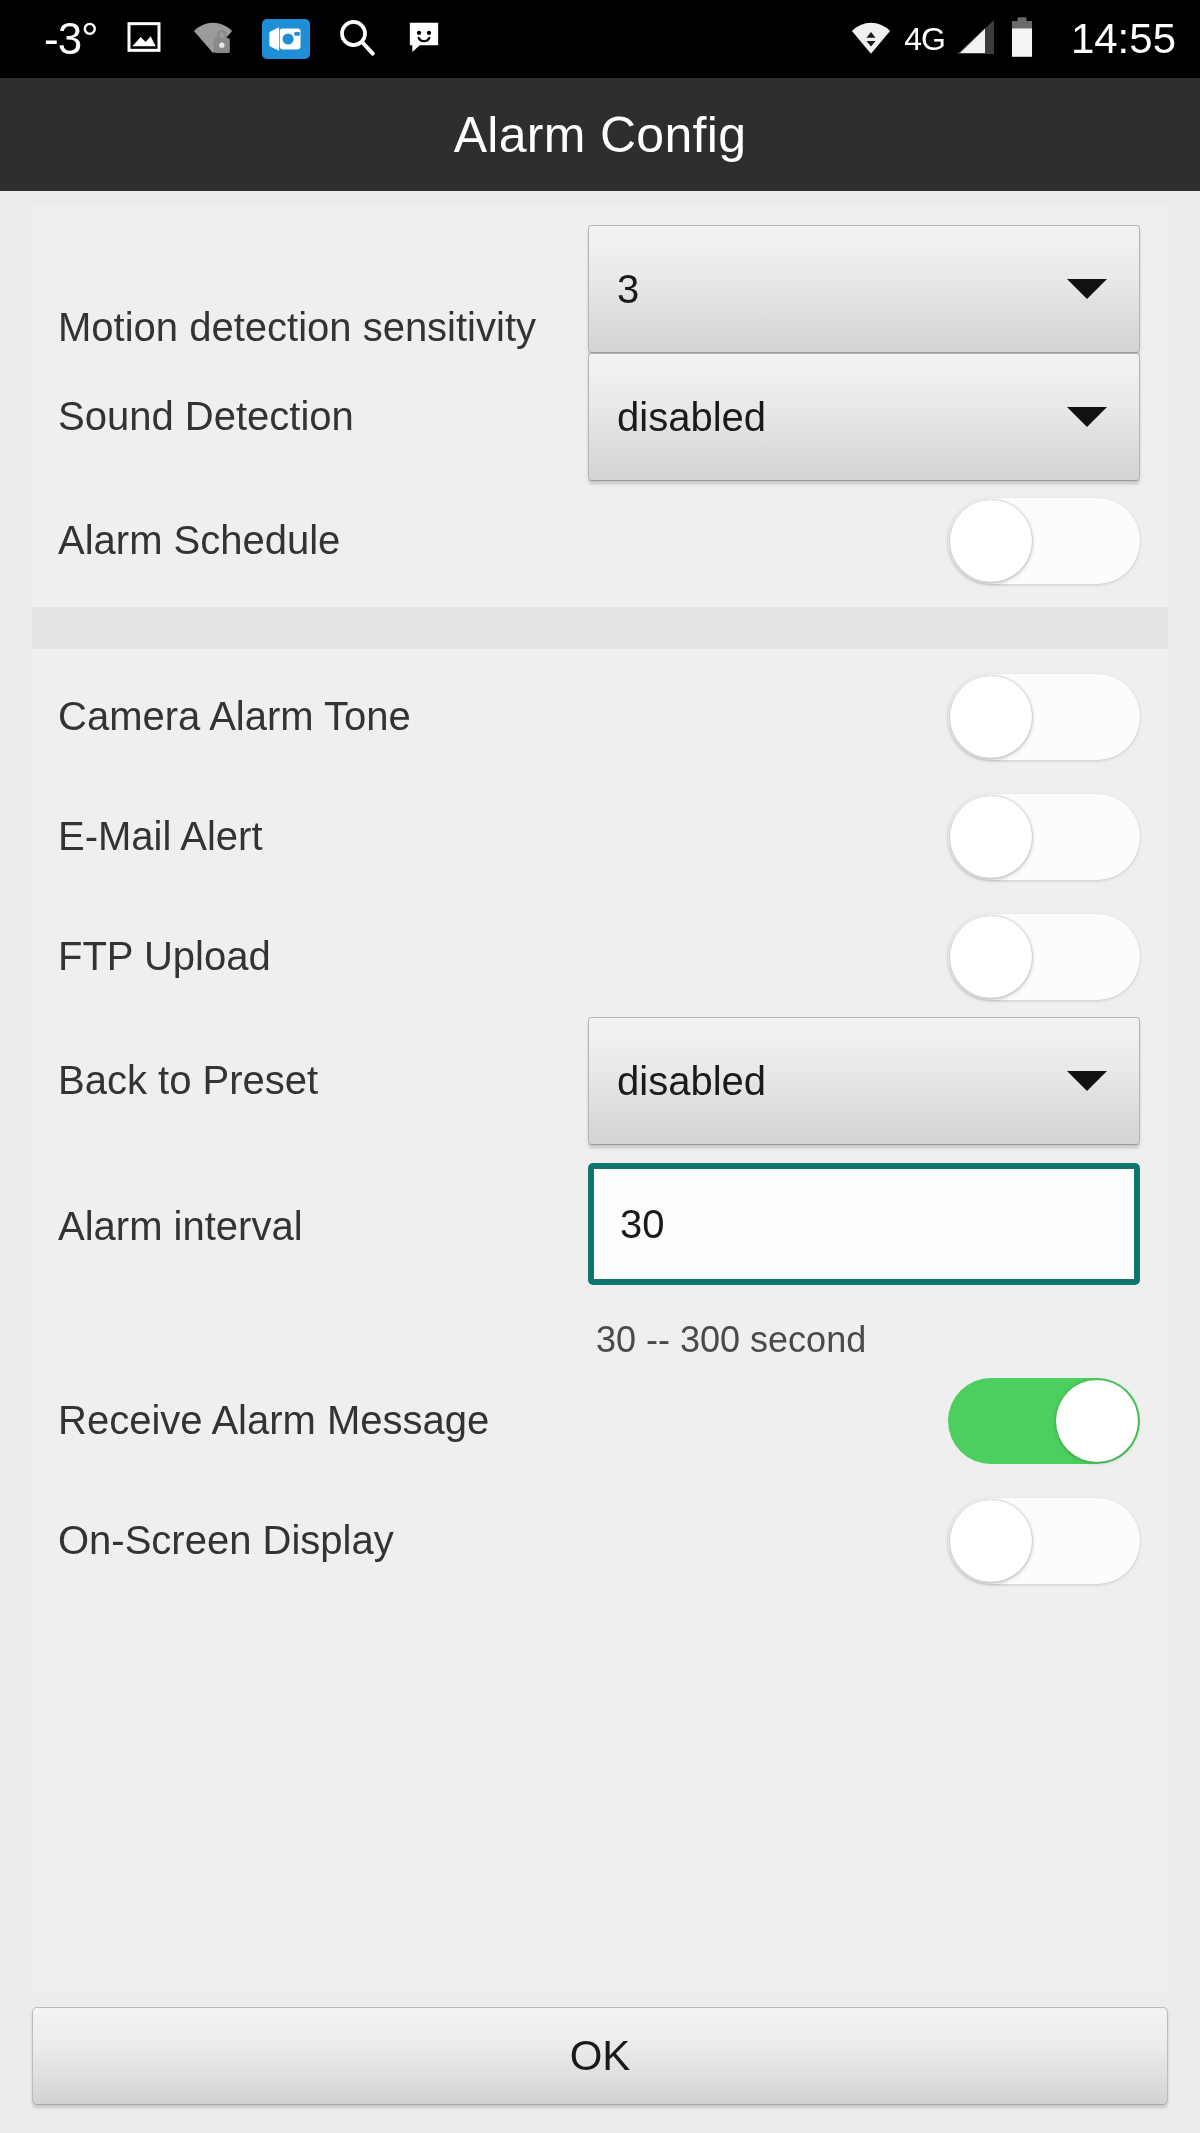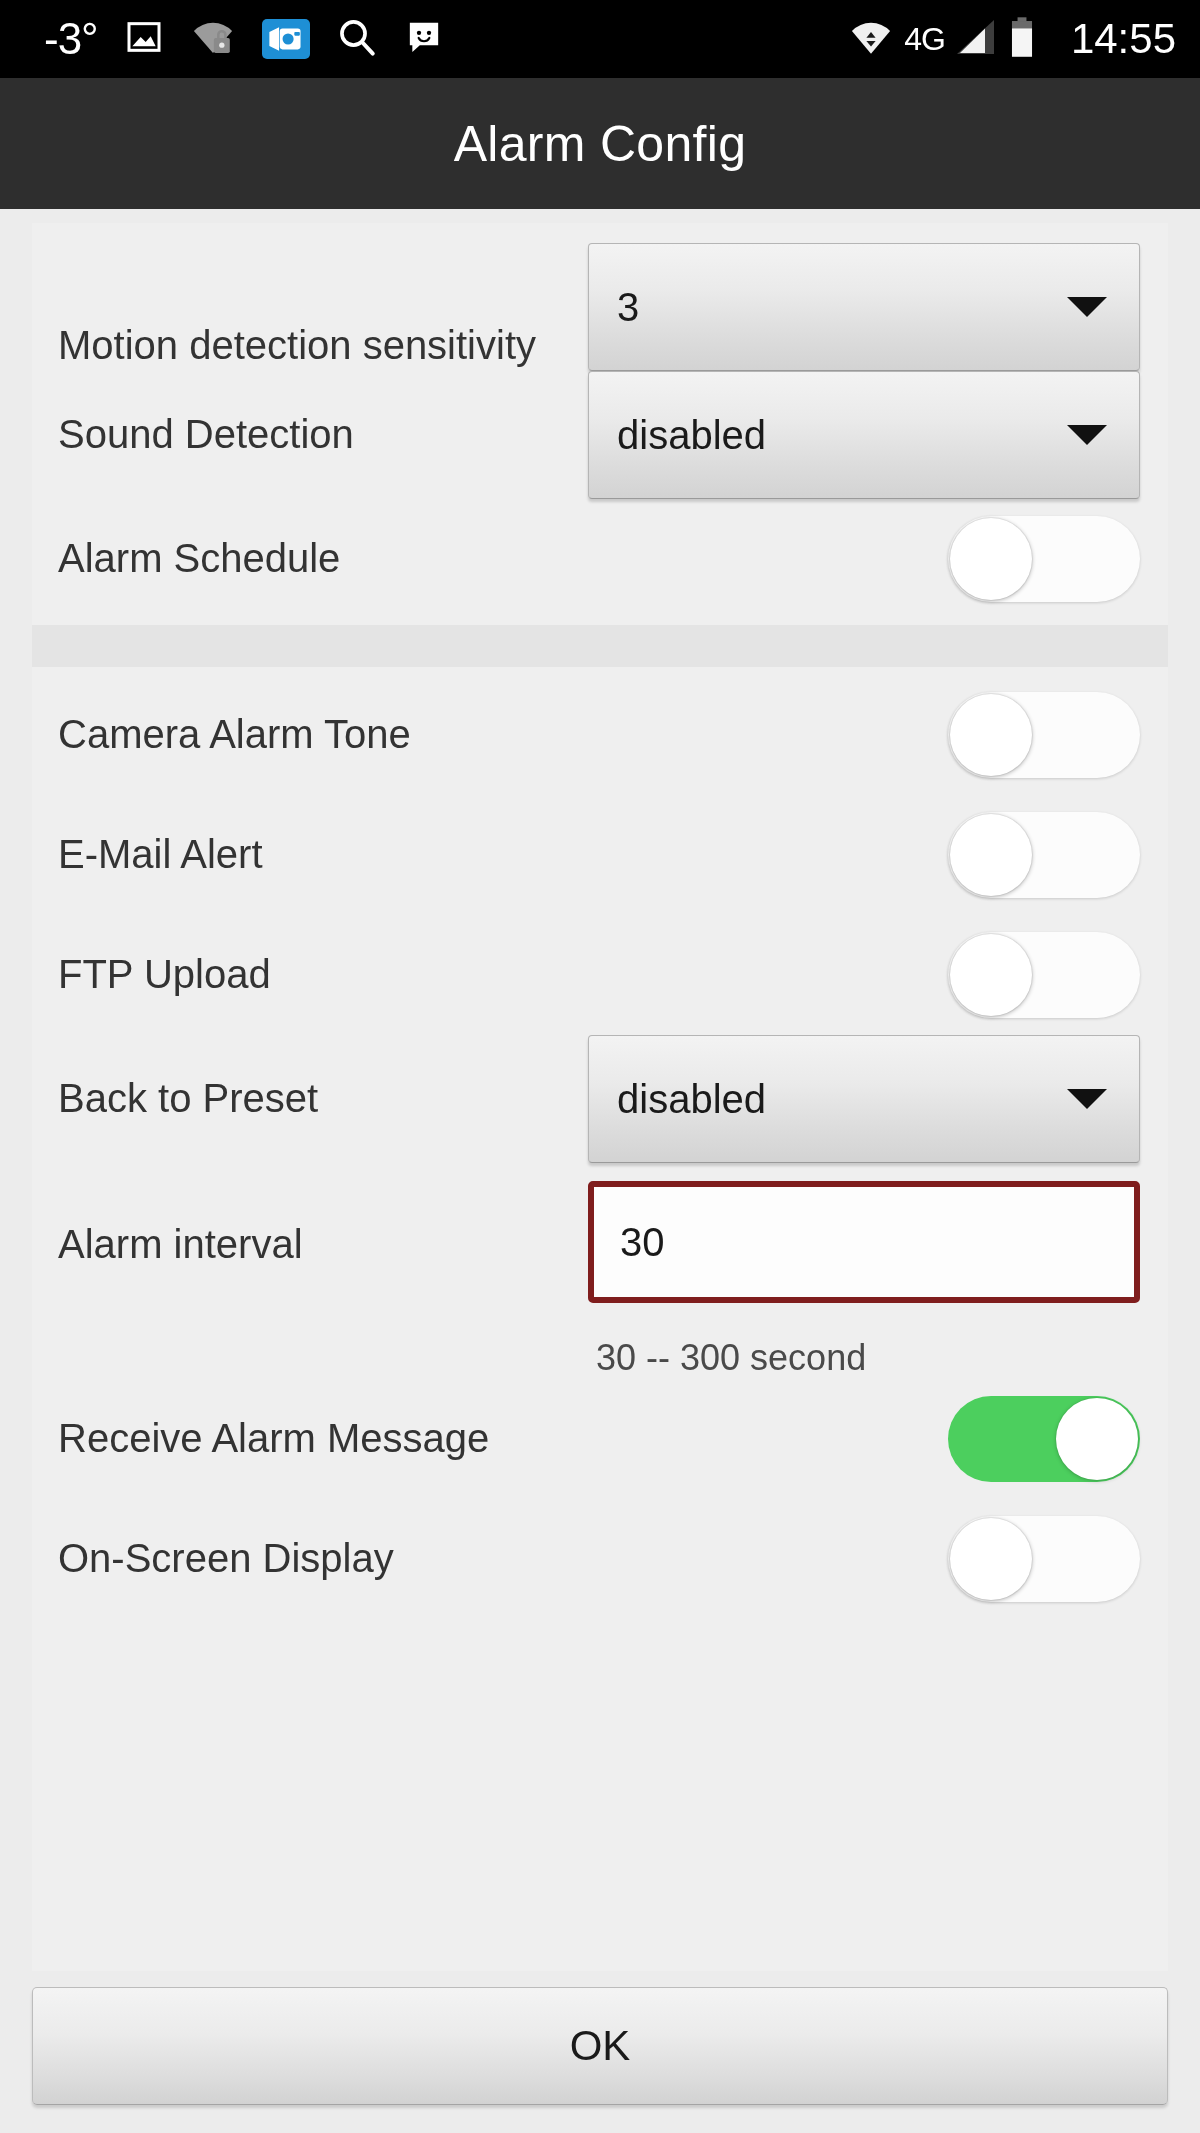--- a/index.html
+++ b/index.html
@@ -73,21 +73,21 @@
     background: #1e8fd5;
     border-radius: 5px;
     padding: 5px 6px;
     display: flex;
     align-items: center;
     justify-content: center;
   }
 
   
   .titlebar {
-    height: 131px;
+    height: 113px;
     background: #2e2e2e;
     display: flex;
     align-items: center;
     justify-content: center;
     flex: 0 0 auto;
   }
   .titlebar .title {
     color: #ffffff;
     font-size: 50px;
     font-weight: 400;
@@ -216,21 +216,21 @@
   
   .field-wrap {
     display: flex;
     flex-direction: column;
     align-items: flex-start;
   }
   .textfield {
     width: 552px;
     height: 122px;
     background: #fdfdfd;
-    border: 6px solid #7f1d1d;
+    border: 6px solid #0f766e;
     border-radius: 5px;
     display: flex;
     align-items: center;
     padding: 0 26px;
   }
   .textfield .value {
     color: #1a1a1a;
     font-size: 40px;
     font-weight: 400;
   }
@@ -249,21 +249,21 @@
   .row-field .label { padding-top: 38px; }
 
   
   .footer {
     flex: 0 0 auto;
     padding: 16px 32px 28px 32px;
     background: #ececec;
   }
   .ok-button {
     width: 100%;
-    height: 118px;
+    height: 98px;
     border-radius: 5px;
     border: 1px solid #bcbcbc;
     border-bottom-color: #a4a4a4;
     background: linear-gradient(to bottom, #f4f4f4 0%, #ebebeb 40%, #dcdcdc 78%, #d2d2d2 100%);
     box-shadow: 0 3px 3px rgba(0,0,0,0.14);
     display: flex;
     align-items: center;
     justify-content: center;
     color: #1a1a1a;
     font-size: 42px;

